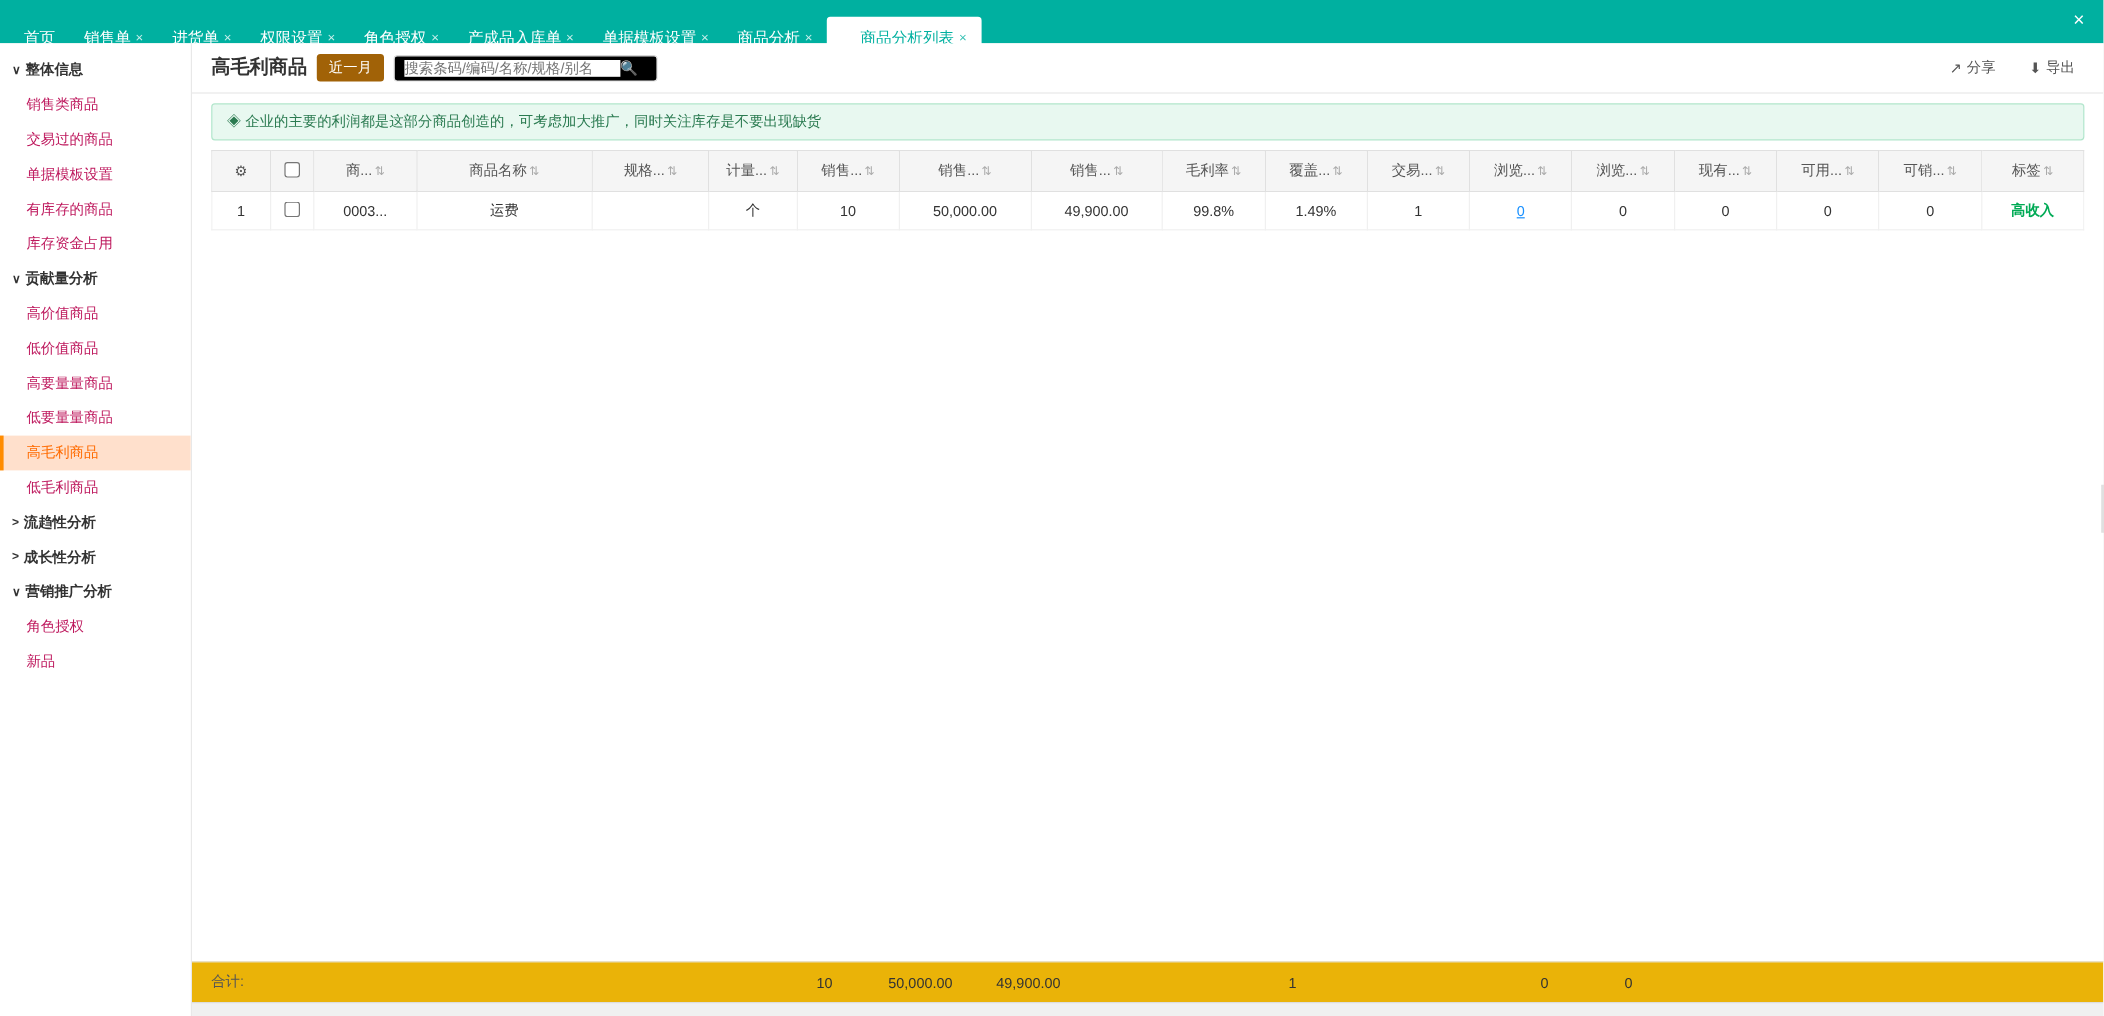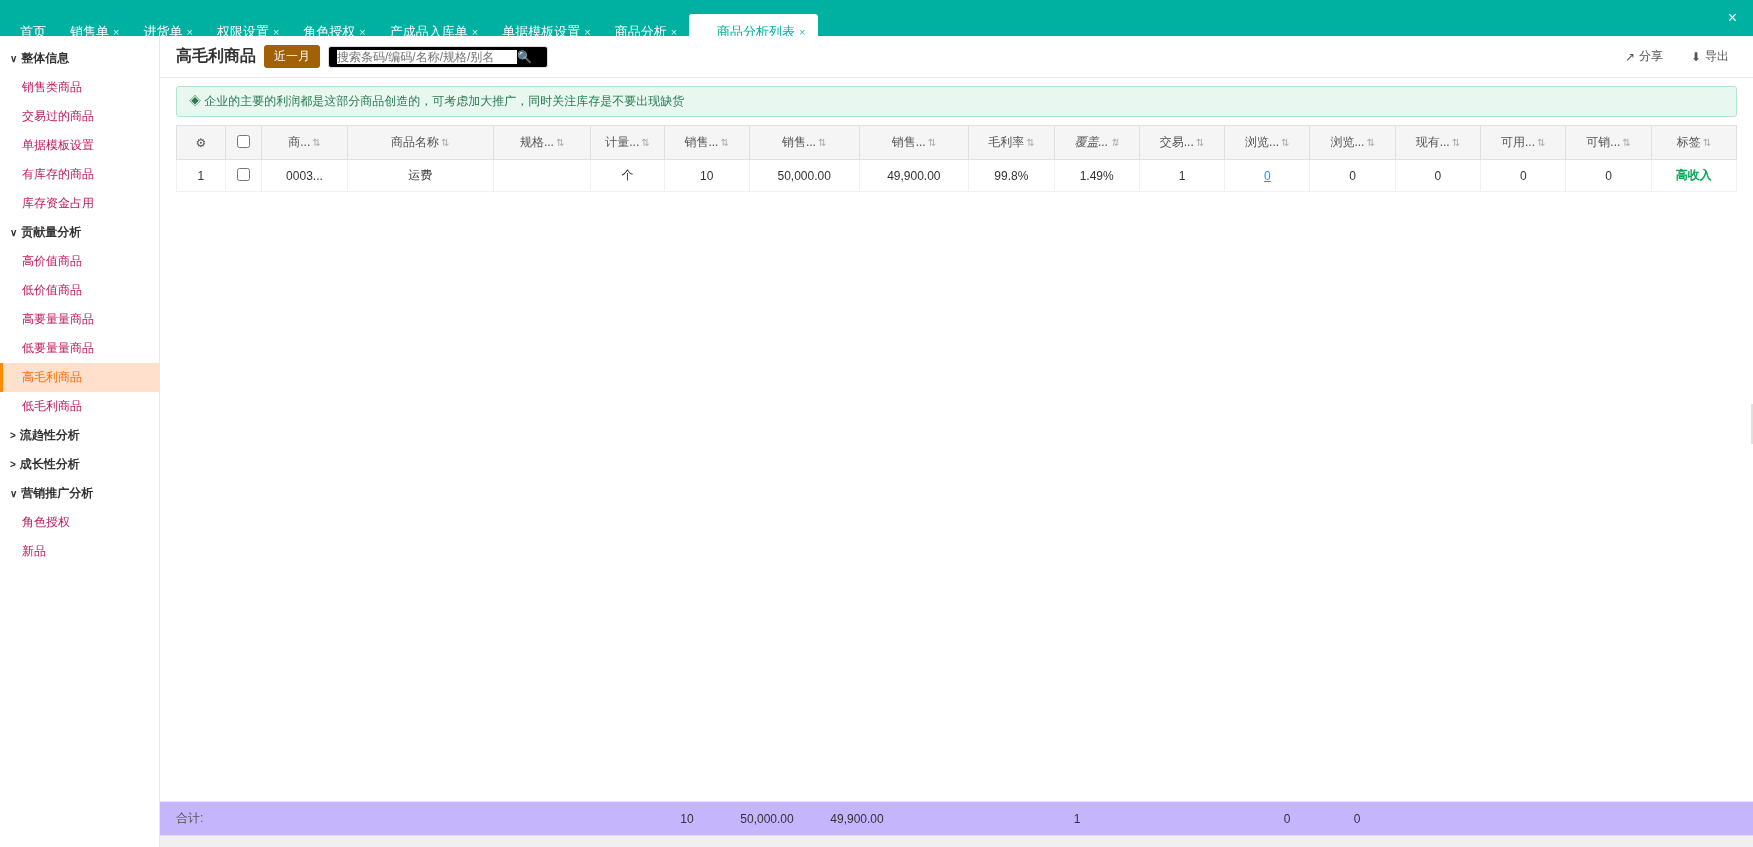--- a/index.html
+++ b/index.html
@@ -187,21 +187,21 @@
     tbody td {
       padding: 7px 6px;
       border: 1px solid #f0f0f0;
       text-align: center;
       color: #333;
     }
     .link-cell { color: #1890ff; text-decoration: underline; cursor: pointer; }
 
     
     .table-footer {
-      background: #c4b5fd;
+      background: #eab308;
       border-top: 1px solid #e8e8e8;
       padding: 8px 16px;
       display: flex;
       align-items: center;
       gap: 0;
       font-size: 12px;
       flex-shrink: 0;
     }
     .footer-label { color: #555; margin-right: 16px; width: 60px; }
     .footer-cell { width: 80px; text-align: center; color: #333; }
@@ -347,21 +347,21 @@
                   <span>销售...</span>
                   <span class="sort-icon">⇅</span>
                 </div>
               </th>
               <th style="width: 70px;">
                 <div class="col-header">
                   <span>毛利率</span>
                   <span class="sort-icon">⇅</span>
                 </div>
               </th>
-              <th style="width: 70px; font-style: italic;">
+              <th style="width: 70px;">
                 <div class="col-header">
                   <span>覆盖...</span>
                   <span class="sort-icon">⇅</span>
                 </div>
               </th>
               <th style="width: 70px;">
                 <div class="col-header">
                   <span>交易...</span>
                   <span class="sort-icon">⇅</span>
                 </div>

